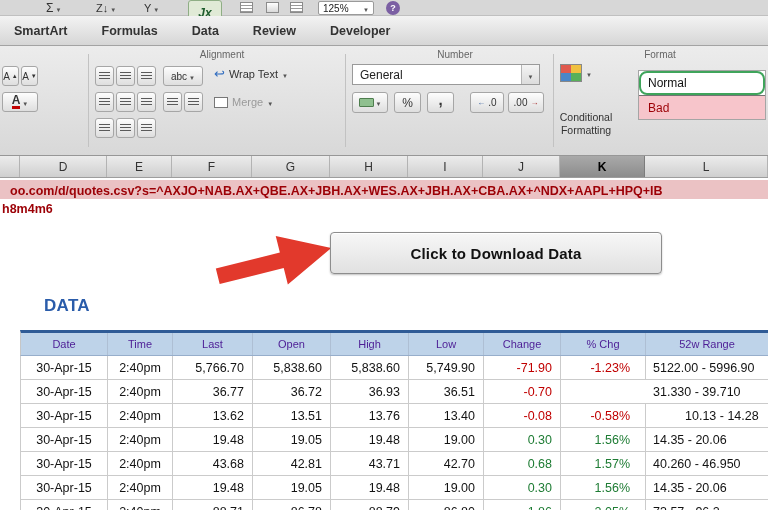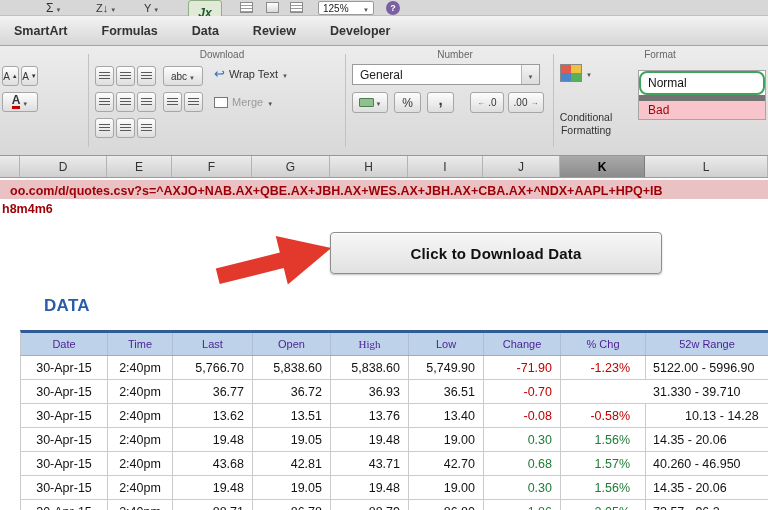--- a/index.html
+++ b/index.html
@@ -43,21 +43,21 @@
   .bill{width:15px;height:9px;background:#8fc08f;border:1px solid #4e7d4e;border-radius:1px}
   .dec-l::before{content:"←";font-size:8px;color:#355f9e;margin-right:1px}
   .dec-r::after{content:"→";font-size:8px;color:#a33;margin-left:1px}
   .cf-ic{width:22px;height:18px;display:grid;grid-template-columns:1fr 1fr;grid-template-rows:1fr 1fr;border:1px solid #888;background:#fff}
   .cf-ic i:nth-child(1){background:#e05a4e}.cf-ic i:nth-child(2){background:#f0c040}
   .cf-ic i:nth-child(3){background:#4a86c8}.cf-ic i:nth-child(4){background:#58b05a}
   .cf-label{position:absolute;left:536px;top:65px;width:100px;text-align:center;font-size:10.5px;color:#333;line-height:13px}
   .style-gallery{position:absolute;left:638px;top:24px;width:128px;border:1px solid #a5a5a5;background:#fff}
   .style-item{height:24px;display:flex;align-items:center;padding-left:9px;font-size:12px}
   .style-normal{box-shadow:inset 0 0 0 2px #3fa45b;border-radius:8px;color:#111;background:#fff}
-  .style-bad{background:#f7c5cb;color:#9c0006;border-top:6px solid #737373}
+  .style-bad{background:#f7c5cb;color:#9c0006;border-top:1px solid #737373}
 
   
   .colstrip{position:absolute;left:0;top:156px;width:768px;height:22px;display:flex;background:linear-gradient(#ececec,#cfcfcf);border-bottom:1px solid #9d9d9d}
   .colcell{border-right:1px solid #b3b3b3;display:flex;align-items:center;justify-content:center;font-size:12px;color:#333;height:100%}
   .colcell.sel{background:linear-gradient(#a9a9a9,#8c8c8c);color:#000;font-weight:bold;border-right-color:#7c7c7c}
   .urlrow{position:absolute;left:0;top:180px;width:768px;height:21px;background:#ebc2c4;display:flex;align-items:center;
     font-size:12.5px;font-weight:bold;color:#9c0006;white-space:nowrap;overflow:hidden;padding-left:10px}
   .urlrow2{position:absolute;left:0;top:199px;width:768px;height:19px;background:#fff;display:flex;align-items:center;
     font-size:12.5px;font-weight:bold;color:#9c0006;padding-left:2px}
   .dl-btn{position:absolute;left:330px;top:232px;width:332px;height:42px;background:linear-gradient(#f7f7f7,#e1e1e1);
@@ -122,21 +122,21 @@
 
   <div class="tabbar">
       <div class="tab">SmartArt</div>
       <div class="tab">Formulas</div>
       <div class="tab">Data</div>
       <div class="tab">Review</div>
       <div class="tab">Developer</div>
     </div>
 
   <div class="ribbon">
-    <div class="grp-label" style="left:222px">Download</div>
+    <div class="grp-label" style="left:222px">Alignment</div>
     <div class="grp-label" style="left:455px">Number</div>
     <div class="grp-label" style="left:660px">Format</div>
     <div class="vdiv" style="left:88px"></div>
     <div class="vdiv" style="left:345px"></div>
     <div class="vdiv" style="left:553px"></div>
 
     <div class="rbtn" style="left:2px;top:20px;width:17px">
         <span style="font-size:10px">A</span>
         <span style="font-size:6px">▲</span>
       </div>
@@ -264,21 +264,21 @@
   <div class="dl-btn">Click to Download Data</div>
 
   <div class="section-title">DATA</div>
 
   <div class="tbl">
     <div class="thead">
         <div class="hcell" style="width: 87px;">Date</div>
         <div class="hcell" style="width: 65px;">Time</div>
         <div class="hcell" style="width: 80px;">Last</div>
         <div class="hcell" style="width: 78px;">Open</div>
-        <div class="hcell" style="width: 78px; font-family: Liberation Serif, serif;">High</div>
+        <div class="hcell" style="width: 78px;">High</div>
         <div class="hcell" style="width: 75px;">Low</div>
         <div class="hcell" style="width: 77px;">Change</div>
         <div class="hcell" style="width: 85px;">% Chg</div>
         <div class="hcell" style="flex: 1 1 0%;">52w Range</div>
       </div>
     <div>
         <div class="trow">
           <div class="tcell al-c" style="width: 87px;">30-Apr-15</div>
           <div class="tcell al-c" style="width: 65px;">2:40pm</div>
           <div class="tcell al-r" style="width: 80px;">5,766.70</div>

